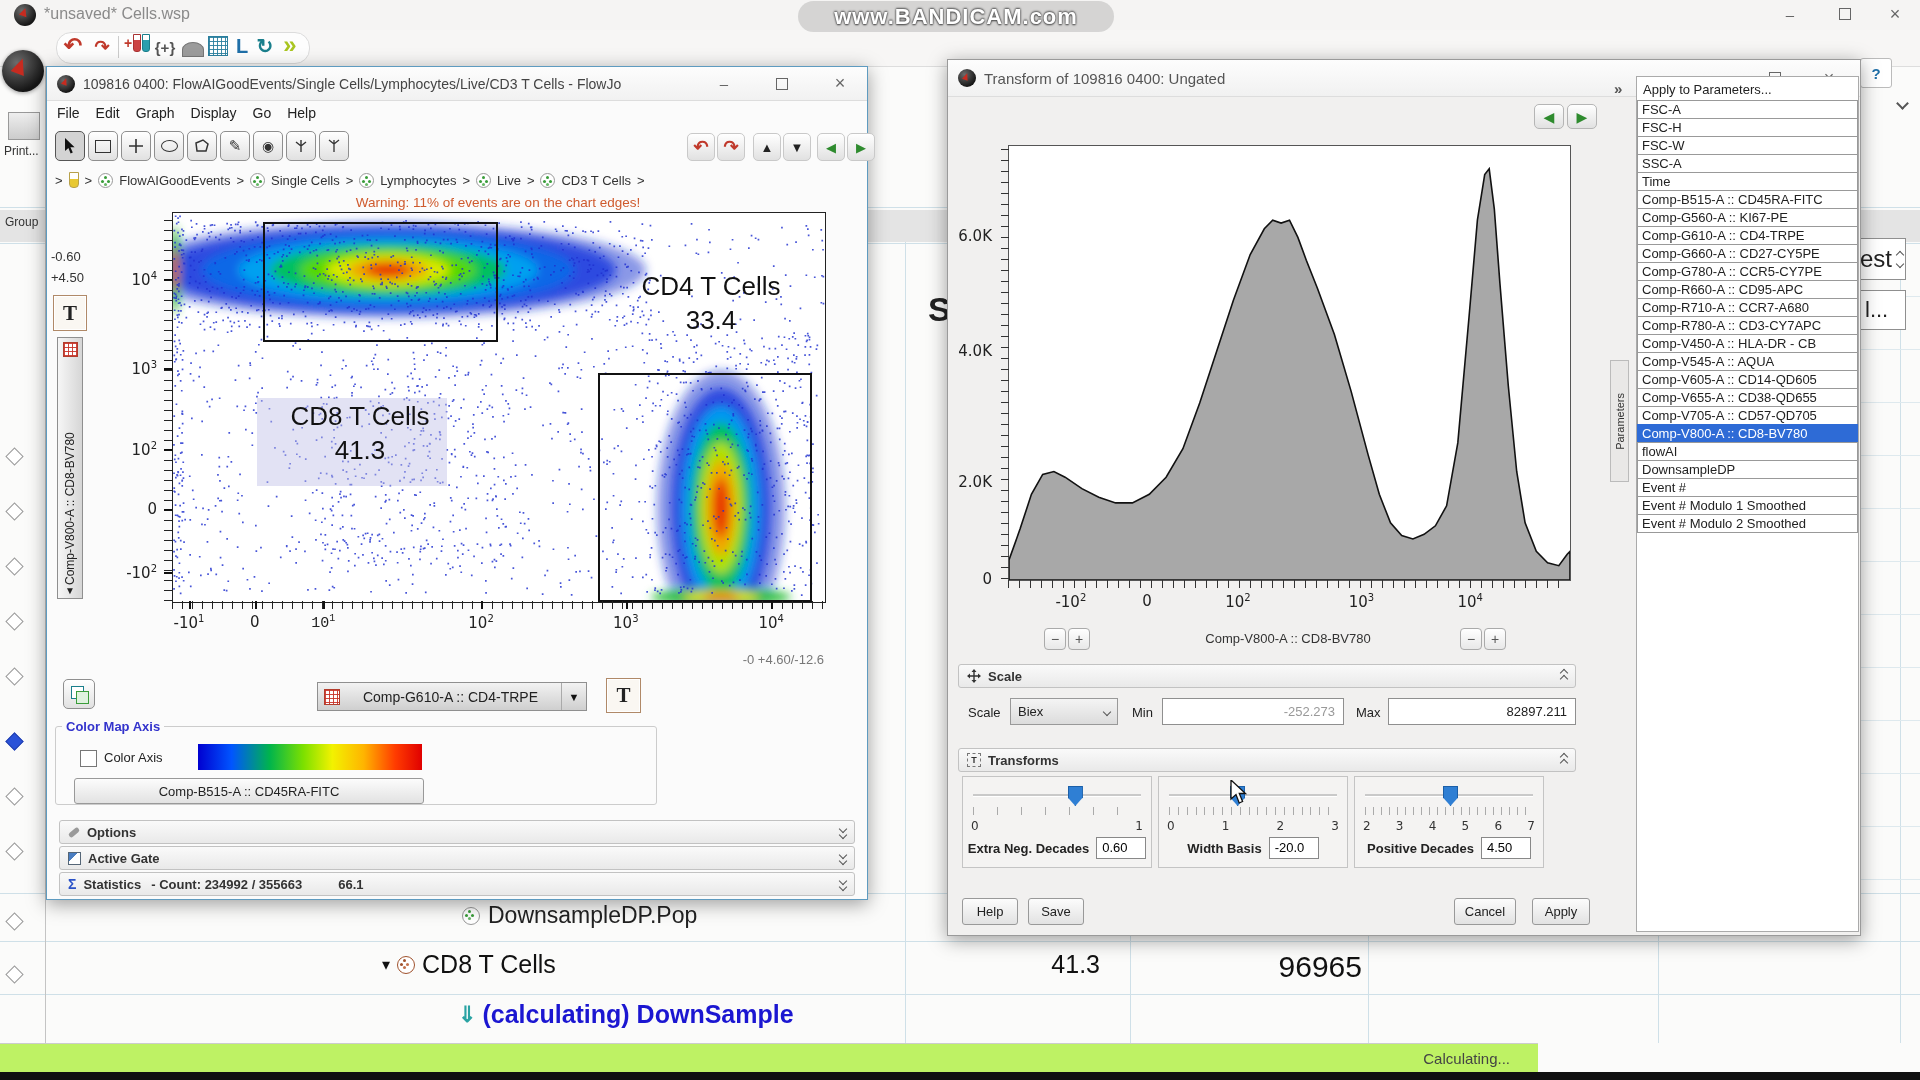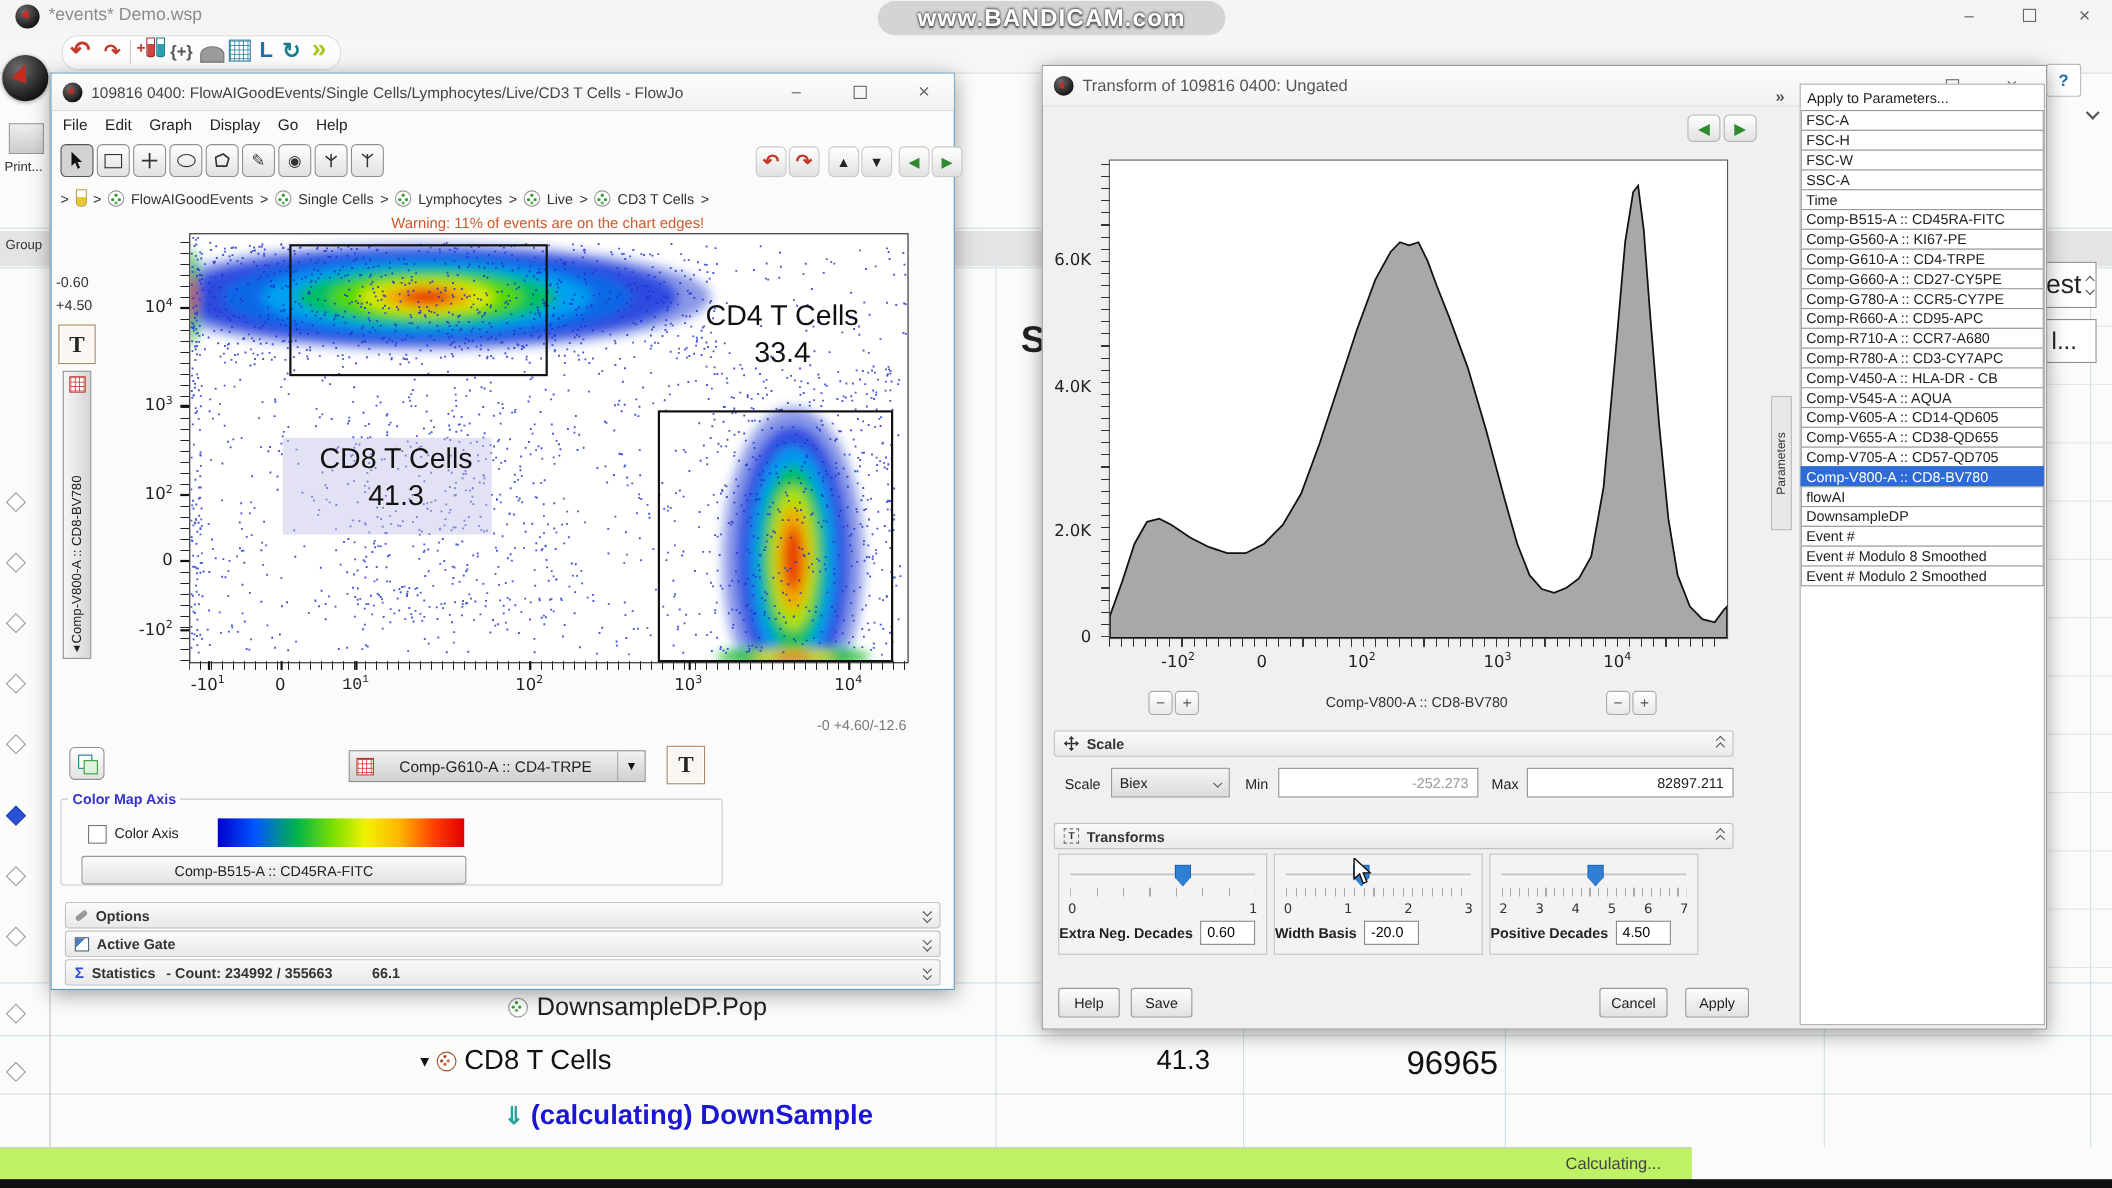--- a/index.html
+++ b/index.html
@@ -65,21 +65,21 @@
   .btn{border:1px solid #999;background:linear-gradient(#fcfcfc,#e2e2e2);border-radius:3px;
     font-size:13px;color:#222;display:flex;align-items:center;justify-content:center;box-sizing:border-box;}
   .field{border:1px solid #8f8f8f;background:#fff;box-sizing:border-box;font-size:13px;display:flex;align-items:center;}
   .slider-box{position:absolute;top:0;height:92px;border:1px solid #c4c4c4;background:#f4f3f2;box-sizing:border-box;}
   .slider-track{position:absolute;left:10px;right:10px;top:17px;height:2px;background:#c9c9c9;box-shadow:0 1px 0 #fff;}
   .slider-thumb{position:absolute;top:-8px;width:13px;height:18px;background:#2f7fd4;border:1px solid #1b5fa8;
     clip-path:polygon(0 0,100% 0,100% 58%,50% 100%,0 58%);}
   .slider-ticks{position:absolute;left:10px;right:10px;top:30px;height:8px;}
   .slider-nums{position:absolute;left:8px;right:8px;top:42px;display:flex;justify-content:space-between;
     font-size:12px;color:#333;font-family:"DejaVu Sans",sans-serif;}
-  .slider-foot{position:absolute;left:0;right:0;top:60px;display:flex;align-items:center;gap:7px;}
+  .slider-foot{position:absolute;left:0;right:0;top:60px;display:flex;align-items:center;justify-content:center;gap:7px;}
   .slider-foot .sl-label{font-size:13px;font-weight:bold;color:#222;white-space:nowrap;}
   .slider-foot .val{border:1px solid #888;background:#fff;padding:1px 5px;font-size:13px;min-width:38px;height:18px;line-height:18px;}
   .param-item{height:15px;line-height:15px;font-size:13px;color:#222;border:1px solid #999;margin-top:-1px;
     padding:1px 4px;background:#fff;white-space:nowrap;overflow:hidden;}
   .param-item.sel{background:#2e6bd6;color:#fff;border-color:#2e6bd6;}
   .mp{width:20px;height:20px;border:1px solid #aaa;border-radius:4px;background:linear-gradient(#fff,#e8e8e8);
     display:flex;align-items:center;justify-content:center;font-size:14px;color:#555;}
 </style>
 </head>
 <body>
@@ -120,21 +120,21 @@
       <div class="abs diamond" style="left: 8px; top: 670px;"></div>
       <div class="abs diamond blue" style="left: 8px; top: 735px;"></div>
       <div class="abs diamond" style="left: 8px; top: 790px;"></div>
       <div class="abs diamond" style="left: 8px; top: 845px;"></div>
       <div class="abs diamond" style="left: 8px; top: 915px;"></div>
       <div class="abs diamond" style="left: 8px; top: 968px;"></div>
     </div>
 
   <div class="abs" id="main-titlebar"></div>
   <div class="abs orb" style="left:14px;top:4px;width:22px;height:22px;font-size:16px;z-index:2"></div>
-  <div class="abs" id="main-title" style="z-index:2">*events* Demo.wsp</div>
+  <div class="abs" id="main-title" style="z-index:2">*unsaved* Cells.wsp</div>
   <div class="abs winctl" style="left:1765px;top:0;width:50px;height:28px;z-index:2">–</div>
   <div class="abs winctl" style="left:1820px;top:0;width:50px;height:28px;z-index:2">
       <span class="sqglyph"></span>
     </div>
   <div class="abs winctl" style="left:1870px;top:0;width:50px;height:28px;z-index:2;font-size:18px">×</div>
 
   <div class="abs" id="watermark">
       <span>www.BANDICAM.com</span>
     </div>
 
@@ -561,21 +561,21 @@
           <div class="param-item">Comp-R780-A :: CD3-CY7APC</div>
           <div class="param-item">Comp-V450-A :: HLA-DR - CB</div>
           <div class="param-item">Comp-V545-A :: AQUA</div>
           <div class="param-item">Comp-V605-A :: CD14-QD605</div>
           <div class="param-item">Comp-V655-A :: CD38-QD655</div>
           <div class="param-item">Comp-V705-A :: CD57-QD705</div>
           <div class="param-item sel">Comp-V800-A :: CD8-BV780</div>
           <div class="param-item">flowAI</div>
           <div class="param-item">DownsampleDP</div>
           <div class="param-item">Event #</div>
-          <div class="param-item">Event # Modulo 8 Smoothed</div>
+          <div class="param-item">Event # Modulo 1 Smoothed</div>
           <div class="param-item">Event # Modulo 2 Smoothed</div>
         </div>
     </div>
   </div>
 
   <svg class="abs" style="left:1230px;top:780px;z-index:50" width="22" height="26">
     <polygon points="1,0 1,19 6,14.5 9.2,23 12.6,21.5 9.3,13.5 15.5,13.5" fill="#fff" stroke="#111" stroke-width="1.3"></polygon>
   </svg>
 </div>
 

